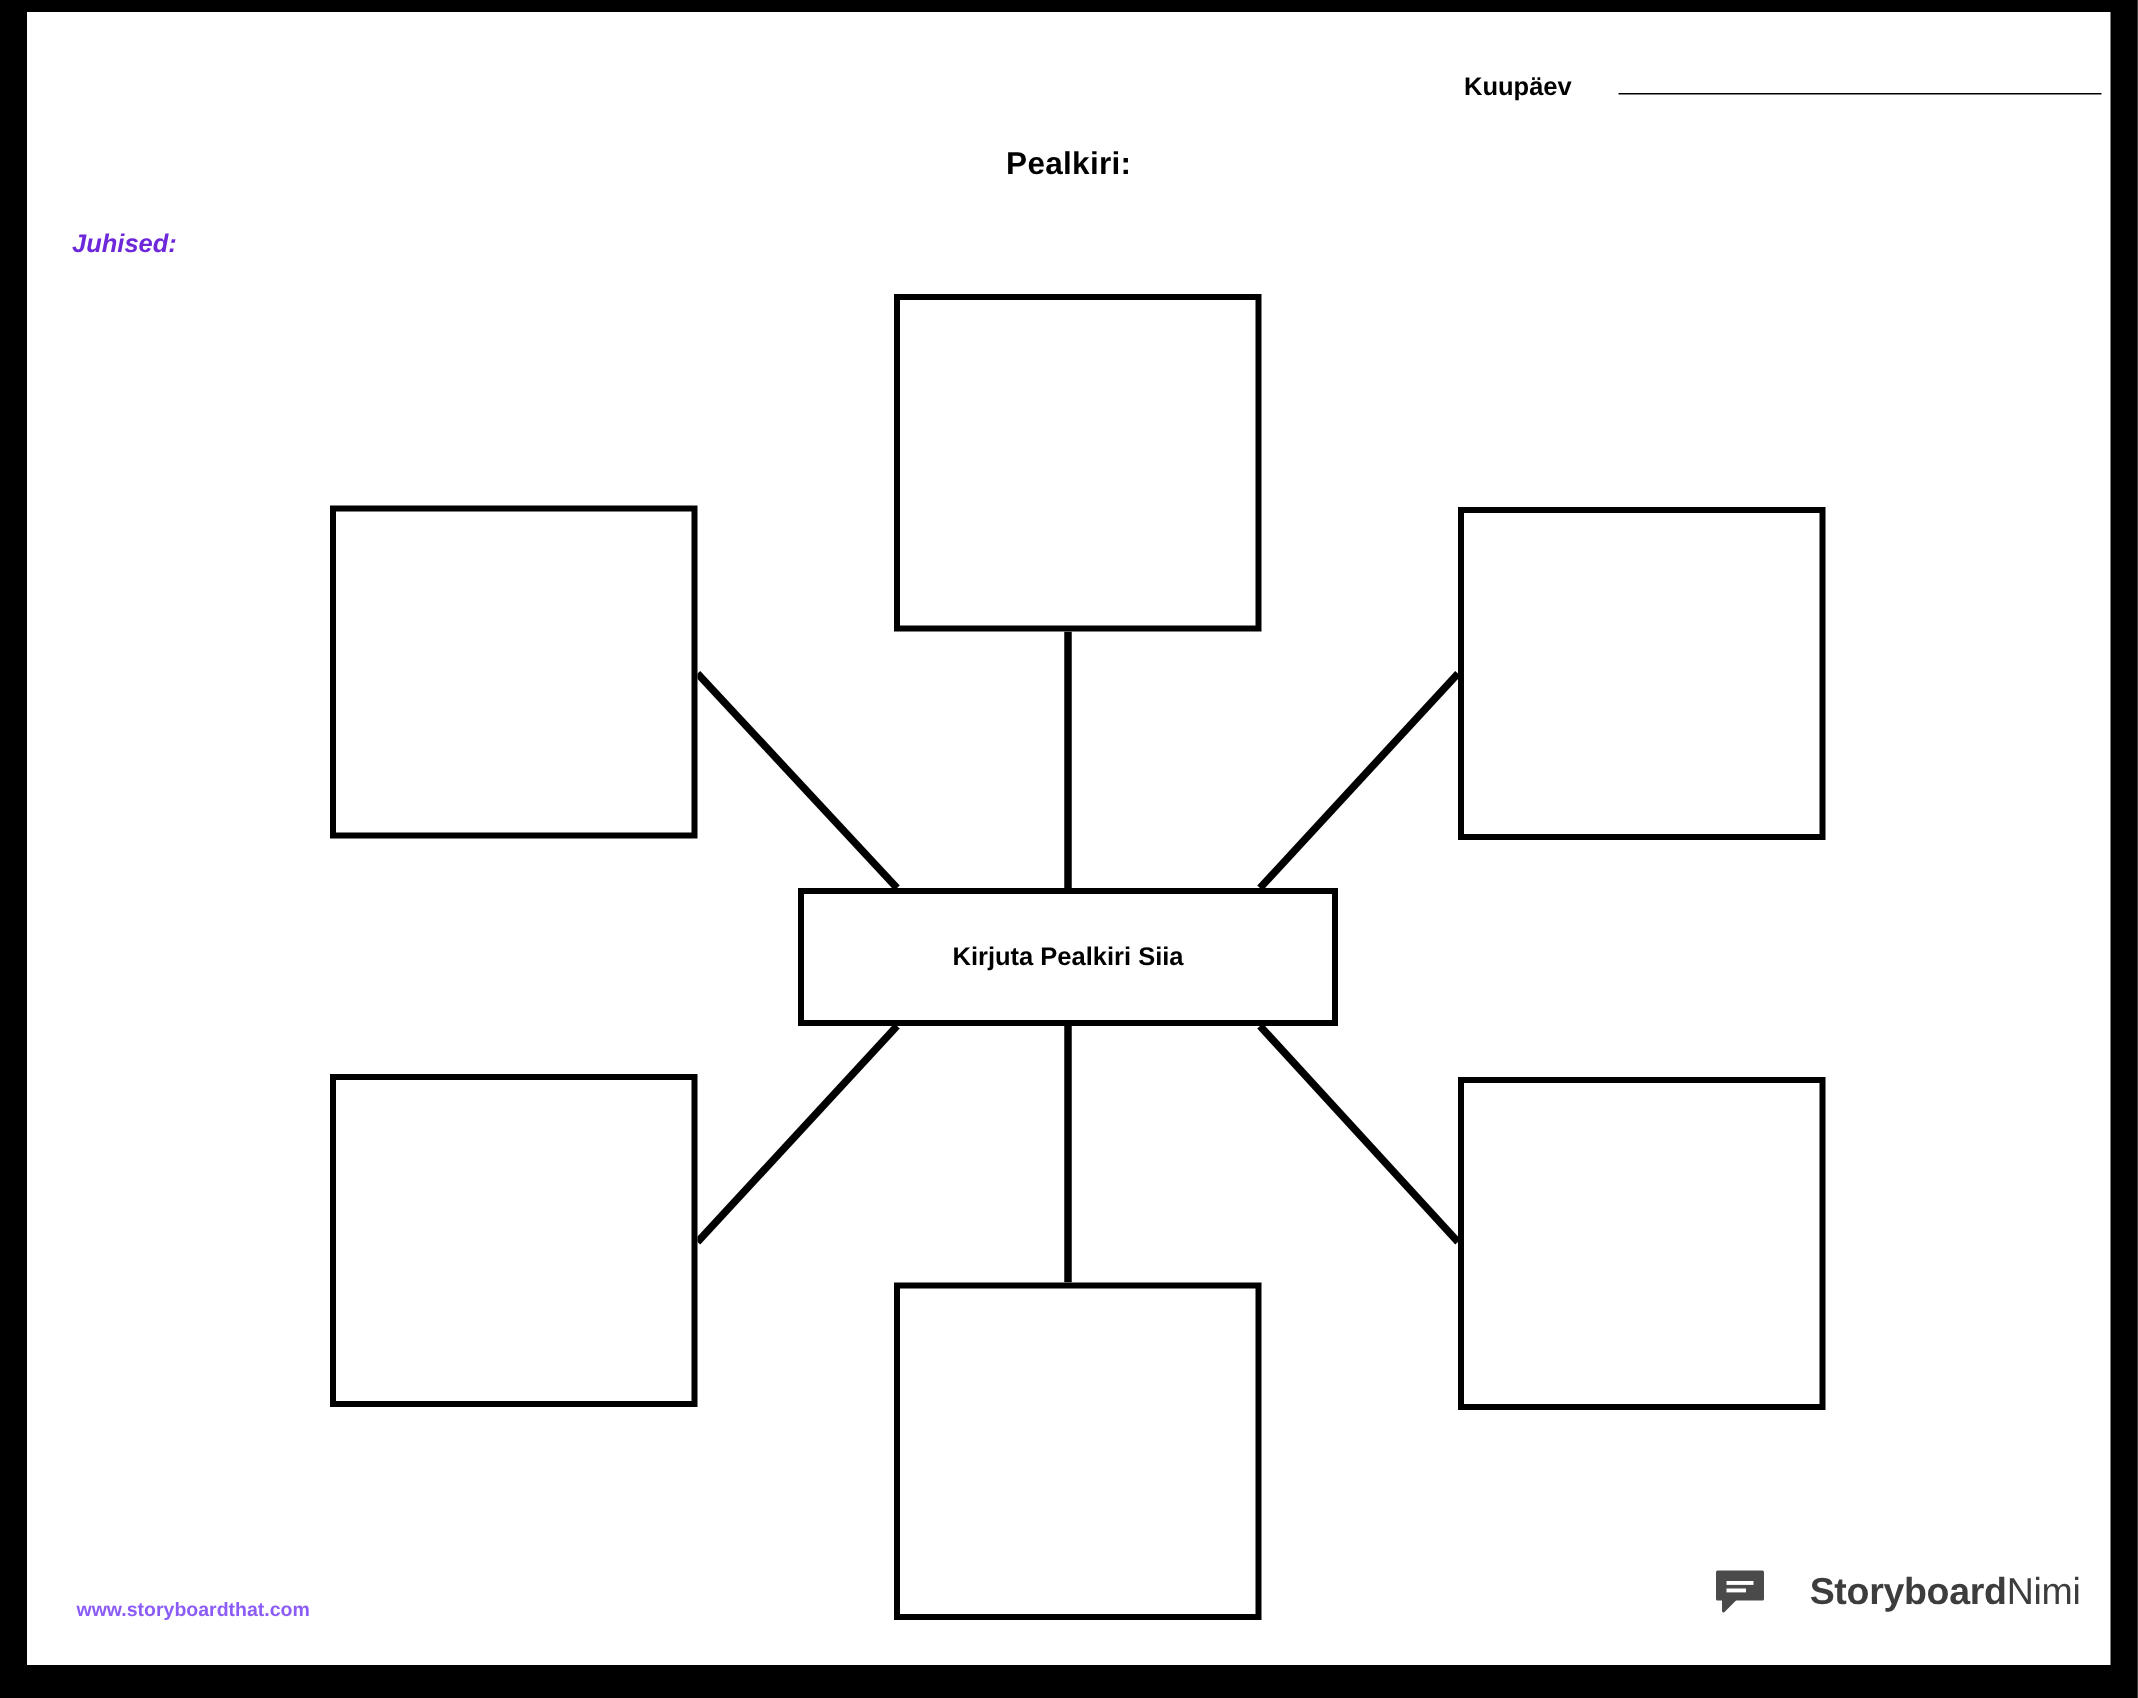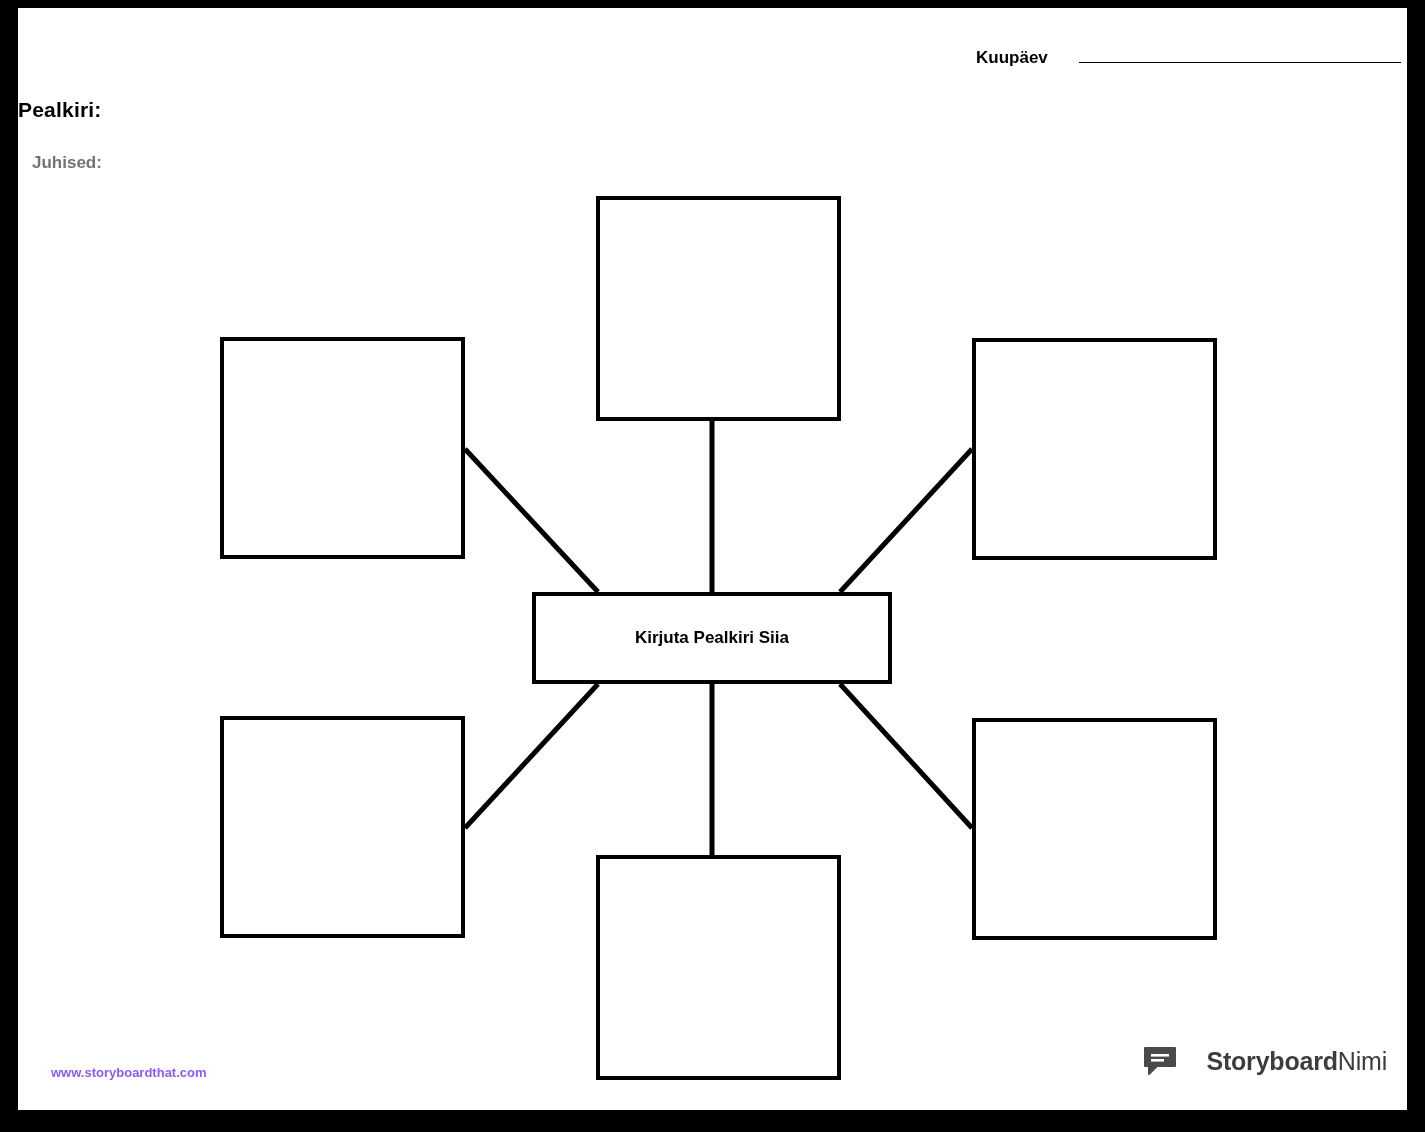--- a/index.html
+++ b/index.html
@@ -42,32 +42,34 @@
   #name-row { left: 33px; top: 40px; }
   #name-row .field-line { width: 718px; margin-left: 10px; }
   #date-row { left: 958px; top: 40px; gap: 21px; }
   #date-row .field-line { width: 322px; margin-left: 10px; }
 
   .doc-title {
     position: absolute;
     left: 0;
     top: 90px;
     width: 100%;
+    text-align: center;
     font-size: 21px;
     font-weight: bold;
     color: #000;
     letter-spacing: 0.2px;
   }
   .instructions {
     position: absolute;
-    left: 14px;
+    left: 30px;
     top: 145px;
     font-size: 17px;
     font-weight: bold;
-    color: #737373;
+    color: #6d28d9;
+    font-style: italic;
   }
 
   
   .diagram {
     position: absolute;
     left: 0;
     top: 0;
     width: 1389px;
     height: 1102px;
   }

